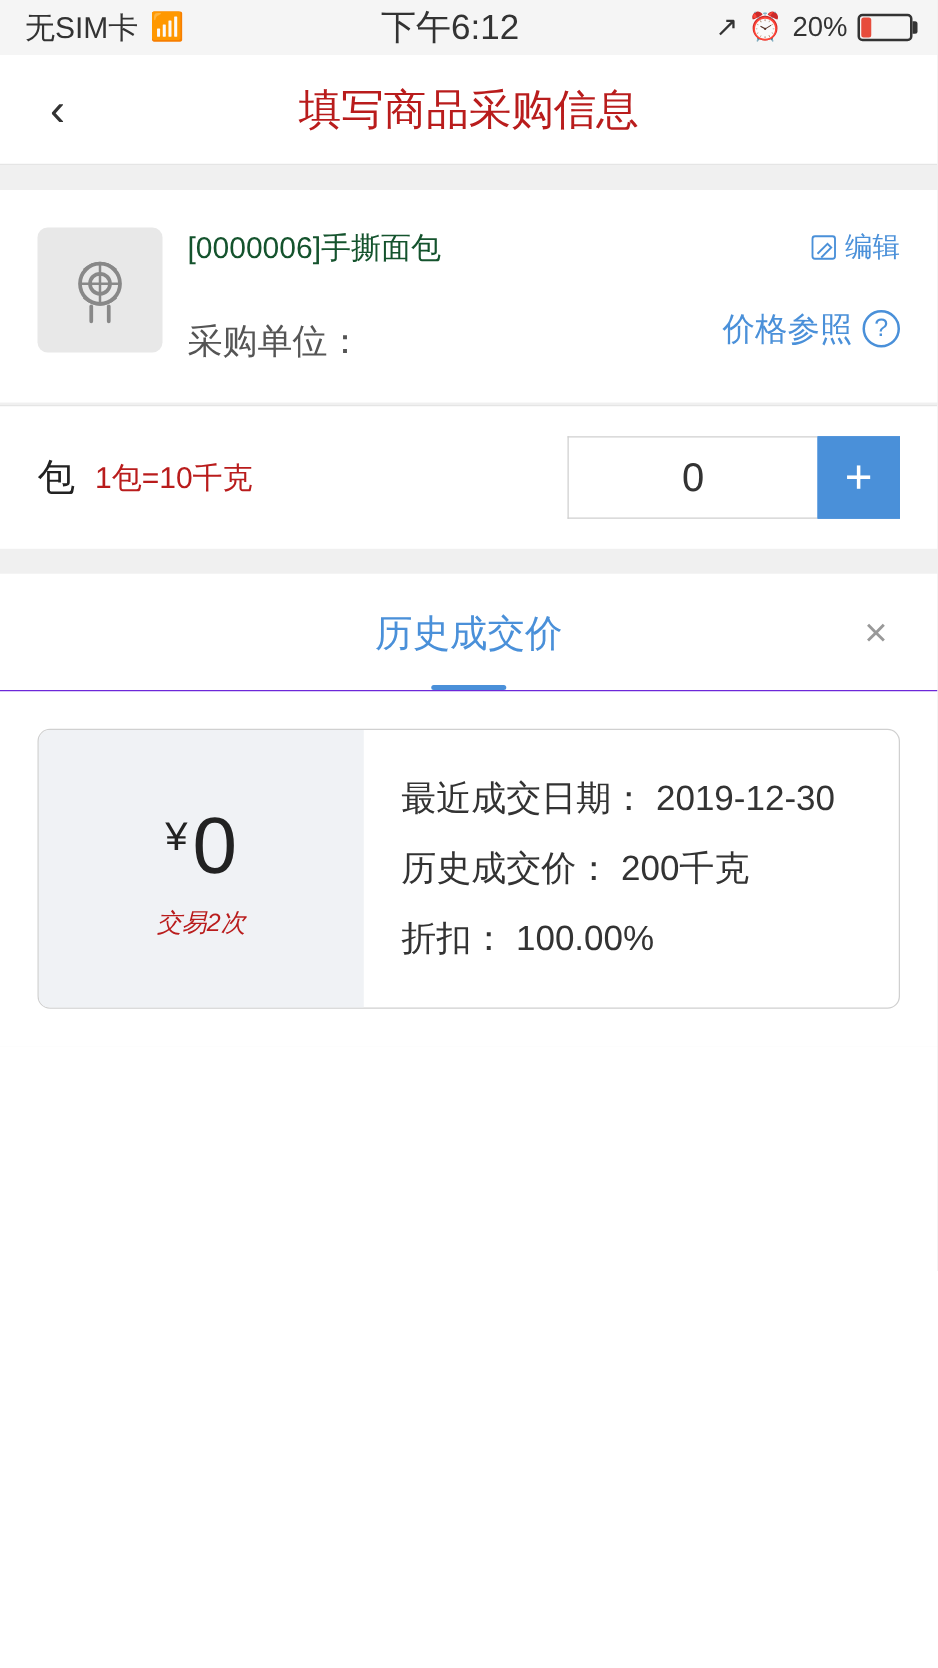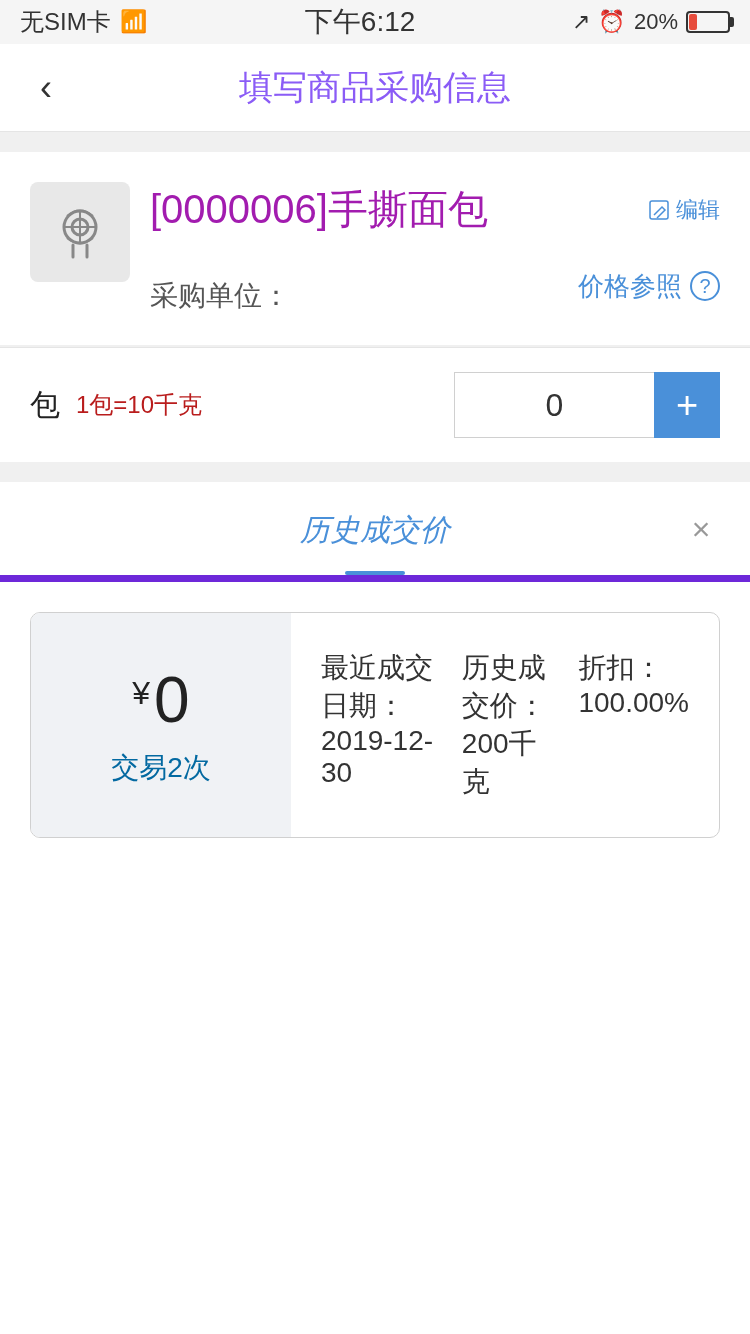--- a/index.html
+++ b/index.html
@@ -66,21 +66,21 @@
       color: #333;
       cursor: pointer;
       padding: 10px;
     }
     .header-title {
       position: absolute;
       left: 50%;
       transform: translateX(-50%);
       font-size: 34px;
       font-weight: 500;
-      color: #8b5cf6;
+      color: #b91c1c;
     }
 
     
     .product-card {
       background: #fff;
       padding: 30px;
       margin-top: 20px;
       display: flex;
       align-items: flex-start;
       gap: 20px;
@@ -98,22 +98,22 @@
       font-size: 40px;
     }
     .product-info { flex: 1; }
     .product-header {
       display: flex;
       justify-content: space-between;
       align-items: center;
       margin-bottom: 20px;
     }
     .product-name {
-      font-size: 40px;
-      color: #a21caf;
+      font-size: 24px;
+      color: #14532d;
       font-weight: 500;
     }
     .edit-link {
       font-size: 22px;
       color: #4a90d9;
       display: flex;
       align-items: center;
       gap: 6px;
       cursor: pointer;
     }
@@ -219,23 +219,22 @@
 
     
     .tabs-section {
       background: #fff;
       margin-top: 20px;
     }
     .tabs-header {
       display: flex;
       align-items: center;
       padding: 0 30px;
-      border-bottom: 7px solid #6d28d9;
+      border-bottom: 1px solid #6d28d9;
       position: relative;
-      font-style: italic;
     }
     .tab-item {
       flex: 1;
       text-align: center;
       padding: 28px 0 24px;
       font-size: 30px;
       color: #999;
       cursor: pointer;
       position: relative;
     }
@@ -293,29 +292,30 @@
     }
     .history-price-symbol {
       font-size: 32px;
       margin-top: 12px;
     }
     .history-price-value {
       font-size: 64px;
       font-weight: 400;
     }
     .history-trades {
-      font-size: 28px;
-      color: #0369a1;
+      font-size: 20px;
+      color: #b91c1c;
       margin-top: 12px;
+      font-style: italic;
     }
     .history-right {
       flex: 1;
       padding: 36px 30px;
       display: flex;
-      flex-direction: row;
+      flex-direction: column;
       gap: 18px;
     }
     .history-detail-row {
       font-size: 28px;
       color: #333;
     }
 
     
     .lower-white {
       background: #fff;

